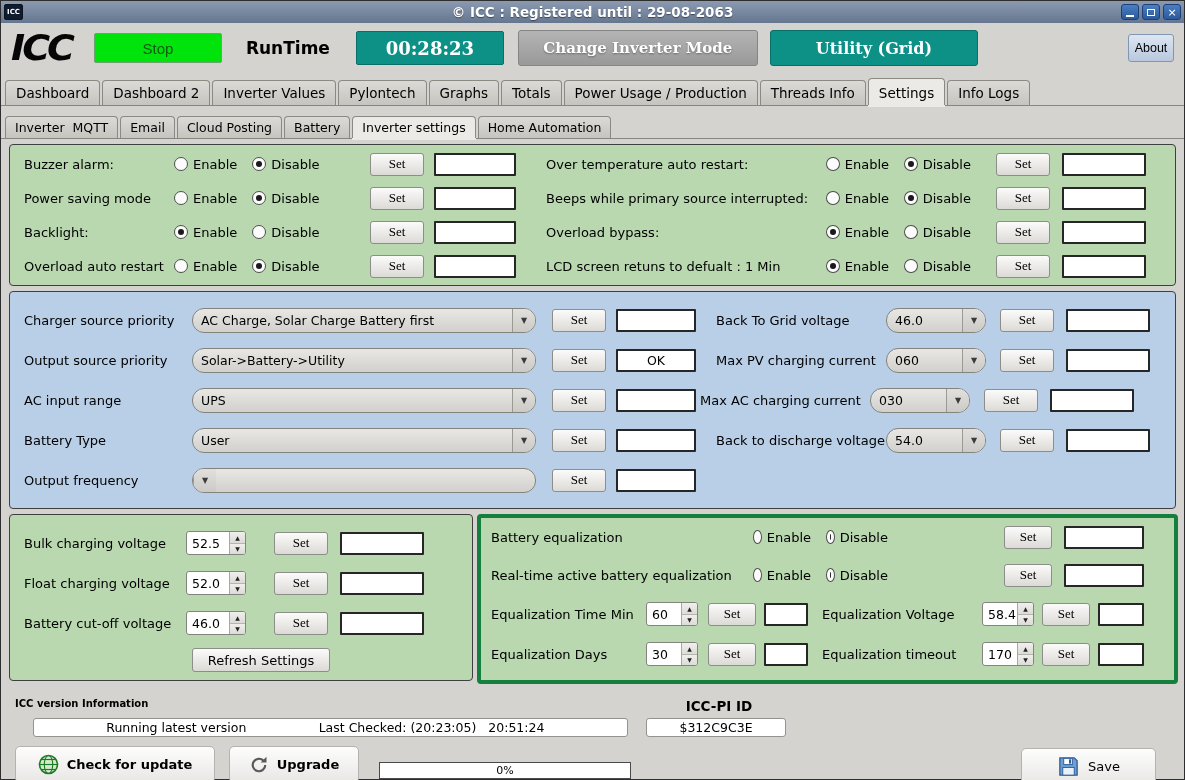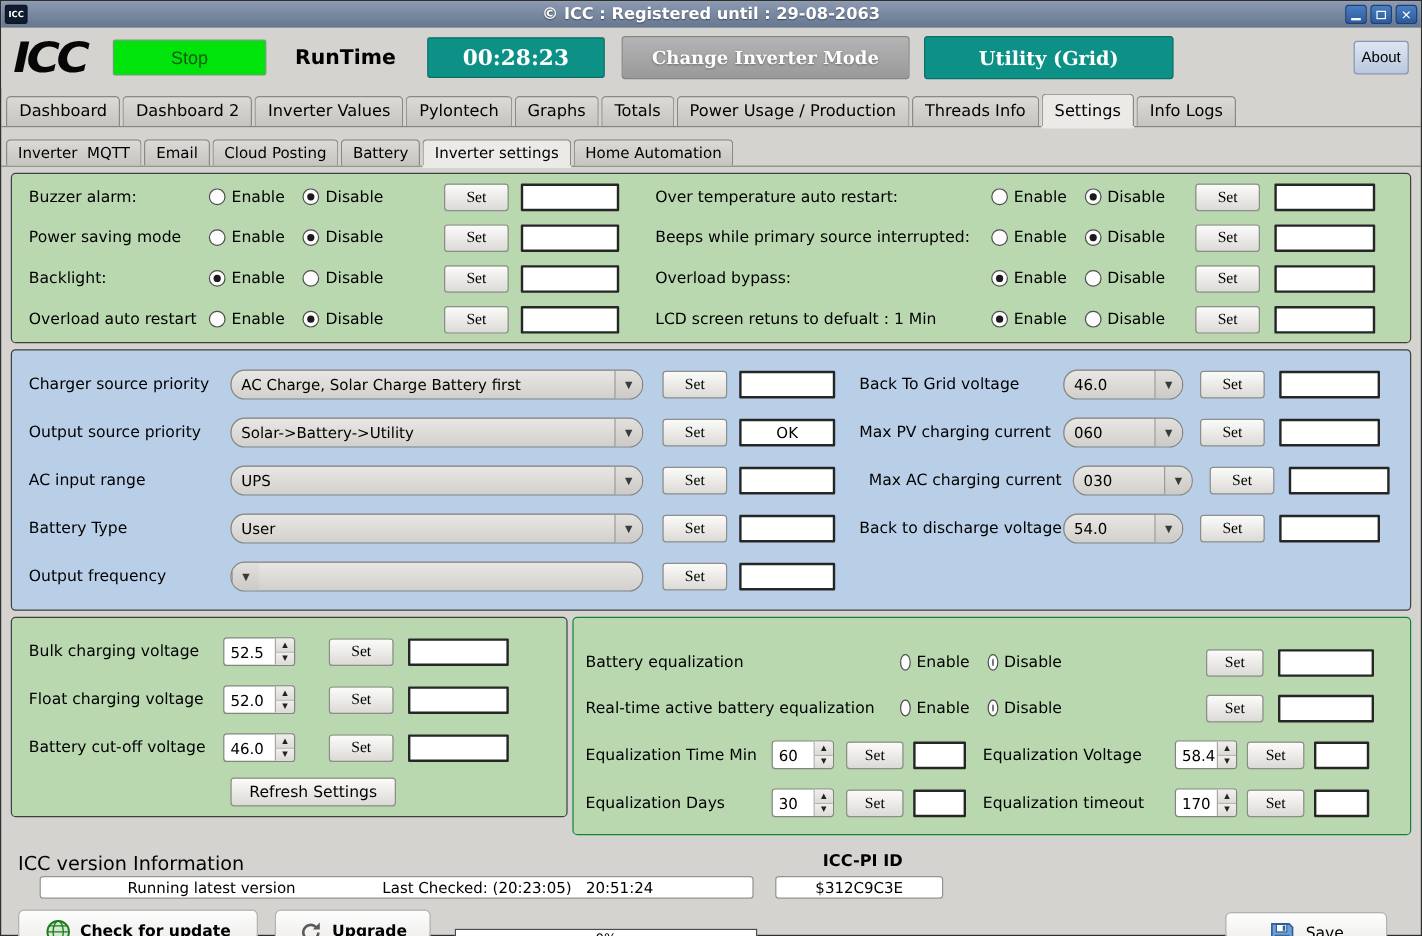--- a/index.html
+++ b/index.html
@@ -54,27 +54,27 @@
 .spin-btns{width:16px;flex:none;border-left:1px solid #a8a8a3;display:flex;flex-direction:column}
 .spin-b{flex:1;display:flex;align-items:center;justify-content:center;font-size:6px;color:#222;background:linear-gradient(#f0efec,#dddbd7)}
 .spin-b+.spin-b{border-top:1px solid #b5b5b0}
 .p1{padding:2px 0 2px 14px;margin-bottom:5px}
 .p1 .prow{height:34px}
 .p2{padding:8px 0 8px 14px;margin-bottom:5px}
 .p2 .prow{height:40px}
 .row3{display:flex;margin:0 8px;gap:4px;flex:none;align-items:flex-start}
 .p3{flex:0 0 464px;padding:8px 0 8px 14px;border:1px solid #3f3f3f;border-radius:4px}
 .p3 .prow{height:40px}
-.p4{flex:1;padding:18px 30px 6px 10px;border:1px solid #15803d;border-radius:4px}
+.p4{flex:1;padding:0 30px 6px 10px;border:4px solid #15803d;border-radius:4px}
 .p4 .r1{height:38px}
 .p4 .r2{height:40px}
 .refreshbtn{height:24px;width:138px;margin:5px 0 0 168px;background:linear-gradient(#fbfbfa,#dcdad6);border:1px solid #8d8d89;border-radius:3px;font-size:13px;font-family:inherit;display:block}
 
 .footer{position:relative;flex:1;margin-top:4px}
-.f-title{position:absolute;left:14px;top:10px;font-weight:normal;font-size:16px}
+.f-title{position:absolute;left:14px;top:10px;font-weight:bold;font-size:10px}
 .f-field{position:absolute;background:#fff;border:1px solid #94948f;border-radius:3px;height:19px;display:flex;align-items:center;font-size:12.5px}
 .f-version{left:32px;top:30px;width:595px}
 .f-version .vs{width:48%;text-align:center}
 .f-version .lc{white-space:pre}
 .f-pi-label{position:absolute;left:648px;top:10px;width:140px;text-align:center;font-weight:bold;font-size:13.5px}
 .f-pi{left:645px;top:30px;width:140px;justify-content:center}
 .bigbtn{position:absolute;height:37px;background:linear-gradient(#fdfdfd,#e8e7e4);border:1px solid #b4b3af;border-radius:5px;display:flex;align-items:center;justify-content:center;gap:8px;font-size:13px;font-weight:bold;font-family:inherit;color:#000}
 .b-check{left:14px;top:58px;width:200px}
 .b-upgrade{left:228px;top:58px;width:130px}
 .b-save{left:1020px;top:60px;width:135px;font-weight:normal}
@@ -259,21 +259,21 @@
       </div>
 
       <div class="prow">
         <span class="lbl" style="width:168px">AC input range</span>
         <span class="combo" style="width:344px">
           <span class="combo-val">UPS</span>
           <span class="combo-btn">▼</span>
         </span>
         <button class="setbtn" style="margin-left:16px">Set</button>
         <input class="entry" style="width: 80px; margin-left: 10px;" value="">
-        <span class="lbl" style="width:170px;margin-left:28px">Max AC charging current</span>
+        <span class="lbl" style="width:170px;margin-left:4px">Max AC charging current</span>
         <span class="combo" style="width:100px">
           <span class="combo-val">030</span>
           <span class="combo-btn">▼</span>
         </span>
         <button class="setbtn" style="margin-left:14px">Set</button>
         <input class="entry" style="width: 84px; margin-left: 12px;" value="">
       </div>
 
       <div class="prow">
         <span class="lbl" style="width:168px">Battery Type</span>

